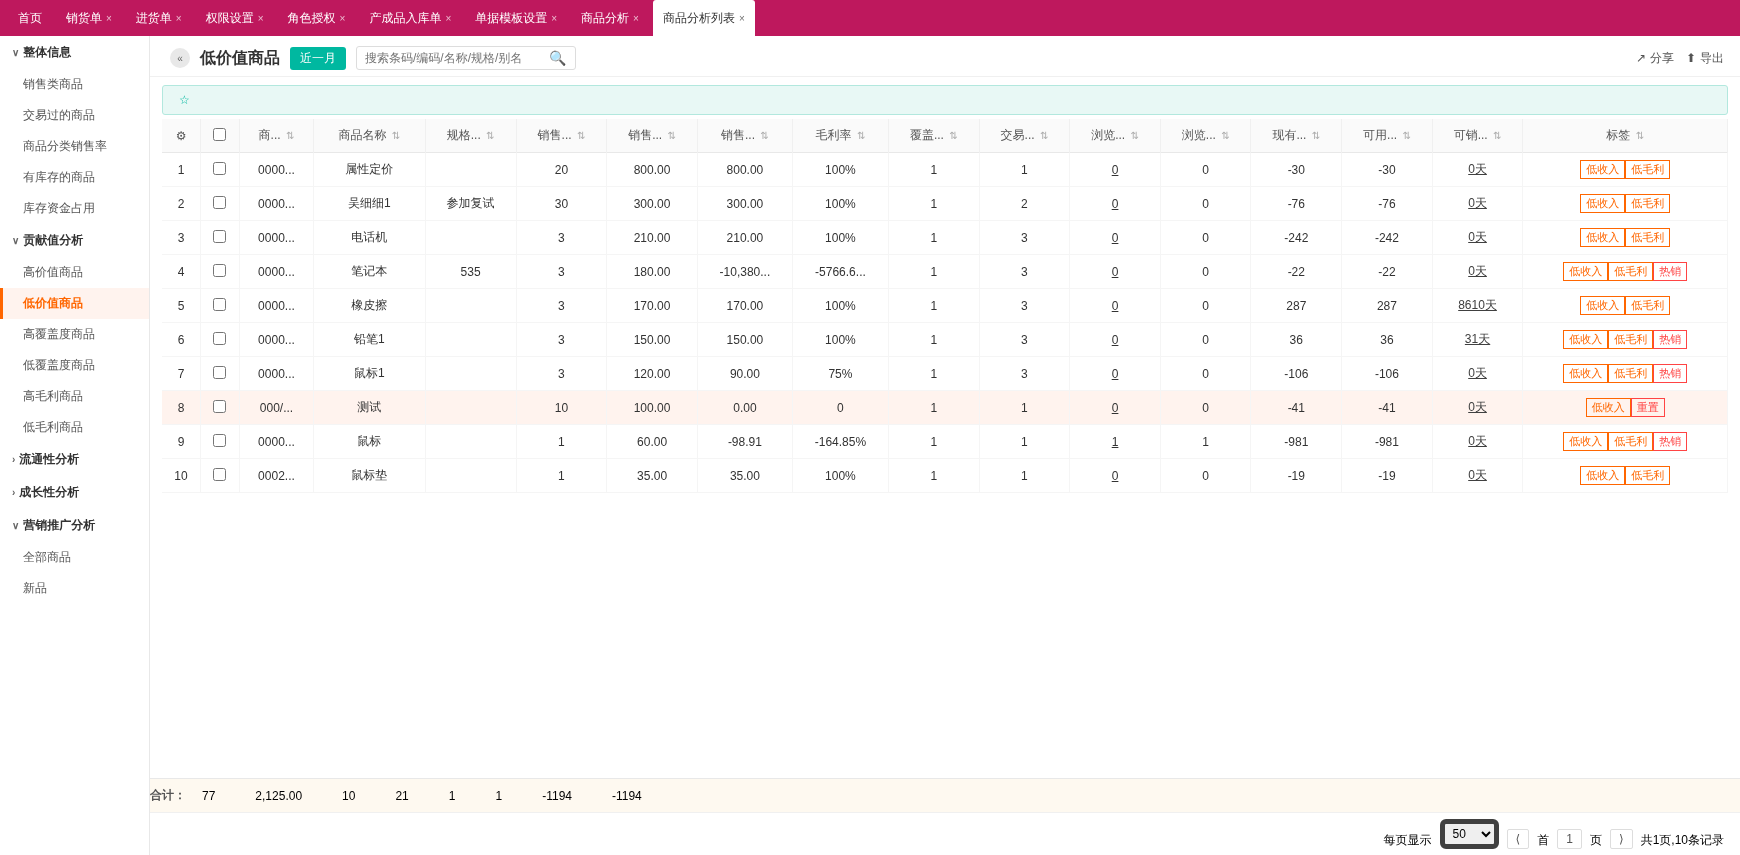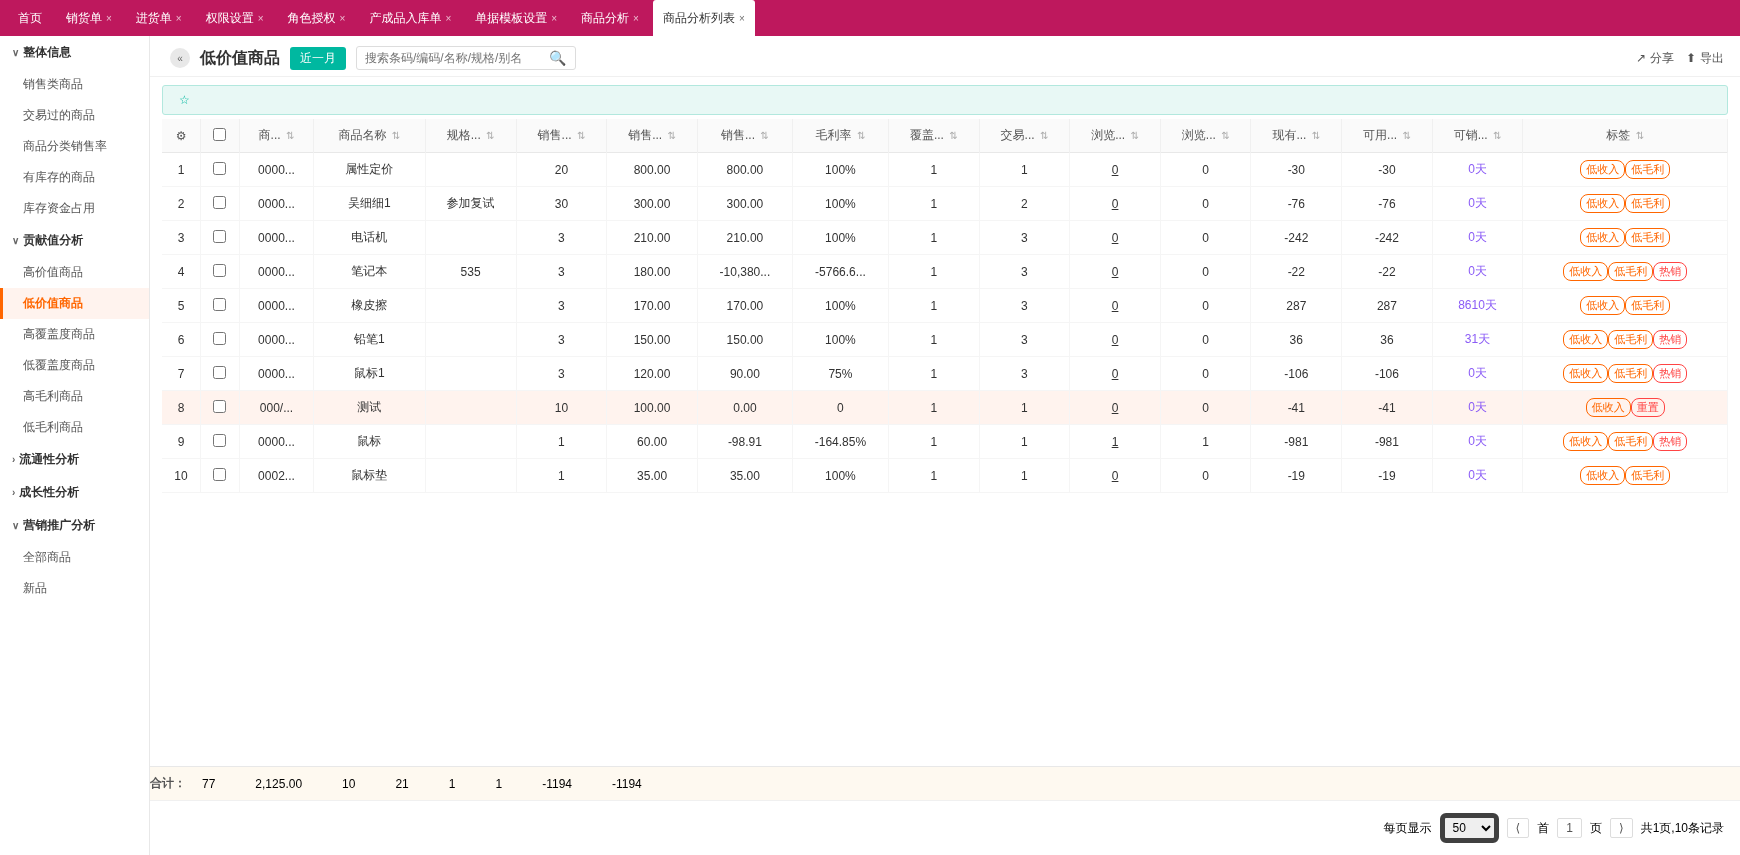--- a/index.html
+++ b/index.html
@@ -163,47 +163,47 @@
       text-align: center;
       border-bottom: 1px solid #f5f5f5;
       border-right: 1px solid #f5f5f5;
       color: #333;
       white-space: nowrap;
     }
     tbody tr.highlighted { background: #fff3ee; }
     .tag {
       display: inline-block;
       padding: 1px 5px;
-      border-radius: 8px;
+      border-radius: 0;
       font-size: 11px;
       margin-right: 0;
     }
     .tag-orange { color: #ff6600; border: 1px solid #ff6600; }
     .tag-red { color: #ff4444; border: 1px solid #ff4444; }
     .underline { text-decoration: underline; color: #333; }
-    .text-orange { color: #8b5cf6; }
+    .text-orange { color: #404040; text-decoration: underline; }
 
     
     .table-footer {
       background: #fef9f0;
       border-top: 1px solid #e8e8e8;
       padding: 8px 0;
       display: flex;
       align-items: center;
       gap: 16px;
     }
     .footer-label { color: #555; font-weight: bold; }
     .footer-values { display: flex; gap: 40px; flex: 1; }
 
     
     .pagination {
       display: flex;
-      align-items: center;
+      align-items: flex-end;
       justify-content: flex-end;
-      padding: 12px 16px;
+      padding: 6px 16px;
       border-top: 1px solid #f0f0f0;
       gap: 8px;
       background: #fff;
     }
     .pagination-item {
       padding: 2px 8px;
       border: 1px solid #ddd;
       cursor: pointer;
       color: #555;
       border-radius: 2px;

